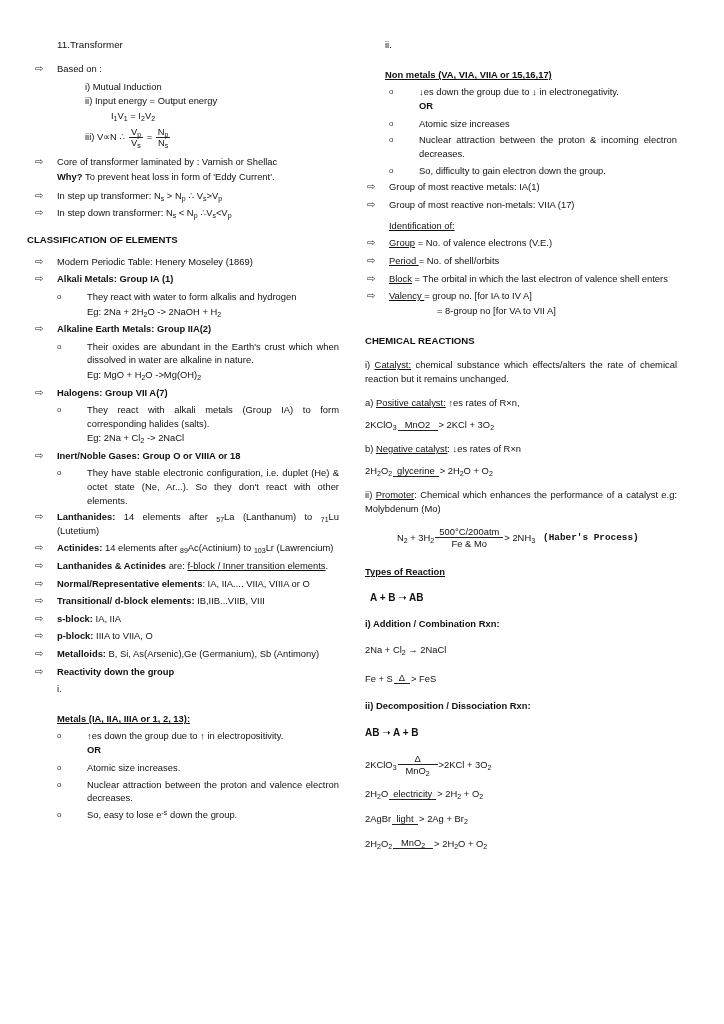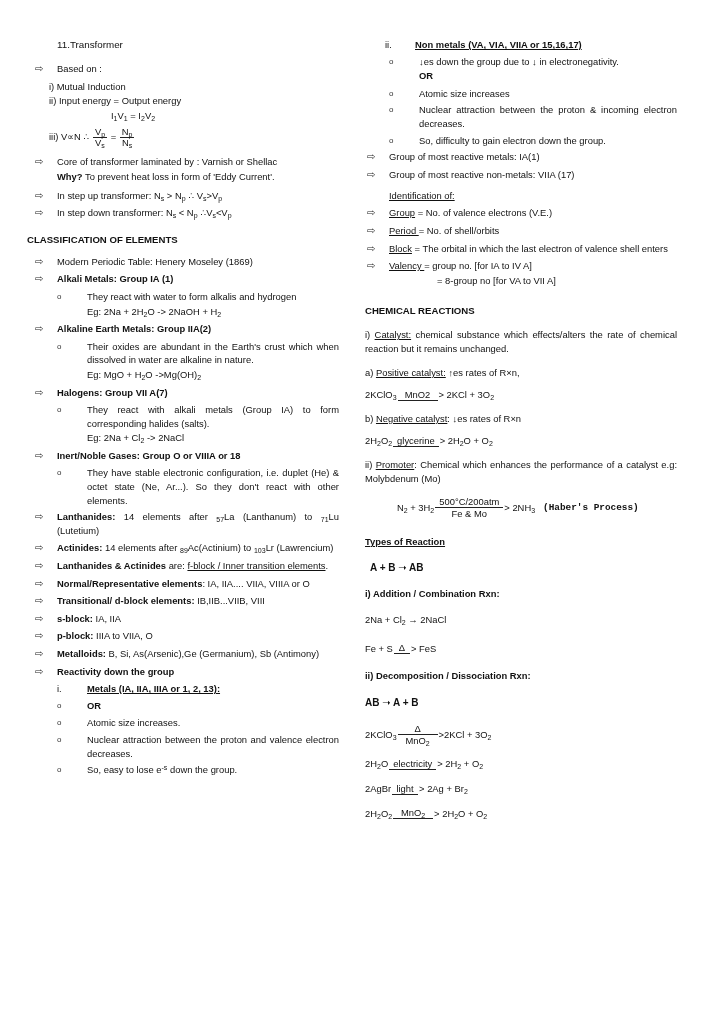--- a/index.html
+++ b/index.html
@@ -83,27 +83,27 @@
     color:#333;
   }
   .sub .bd{
     flex:1 1 auto;
     font-size:9.4px;line-height:13.6px;
     text-align:justify;
   }
 
   
   .rom{
-    display:flex;align-items:flex-start;margin-bottom:3px;margin-left:24px;
+    display:flex;align-items:flex-start;margin-bottom:3px;margin-left:24px;flex-direction:column;
   }
   .rom .mk{width:30px;flex:0 0 30px;font-size:9.4px;line-height:13.6px;}
   .rom .bd{flex:1 1 auto;font-size:9.4px;line-height:13.6px;font-weight:bold;text-decoration:underline;}
 
   .ind1{margin-left:24px;}
-  .ind2{padding-left:16px;}
+  .ind2{margin-left:36px;padding-left:16px;}
   .ind4{margin-left:78px;}
 
   sub{font-size:7px;line-height:0;vertical-align:-0.25em;}
   sup{font-size:7px;line-height:0;vertical-align:0.42em;}
 
   
   .frac{
     display:inline-flex;flex-direction:column;
     vertical-align:middle;
     text-align:center;
@@ -298,20 +298,21 @@
       </div>
 
       <div class="rom">
         <span class="mk" style="font-weight:normal;text-decoration:none;">i.</span>
         <span class="bd">Metals (IA, IIA, IIIA or 1, 2, 13):</span>
       </div>
 
       <div class="sub ind1">
         <span class="mk">o</span>
         <span class="bd">
+          <div class="ln tight">↑es down the group due to ↑ in electropositivity.</div>
           <div class="ln tight b">OR</div>
         </span>
       </div>
       <div class="sub ind1">
         <span class="mk">o</span>
         <span class="bd nj">Atomic size increases.</span>
       </div>
       <div class="sub ind1">
         <span class="mk">o</span>
         <span class="bd">Nuclear attraction between the proton and valence electron decreases.</span>

